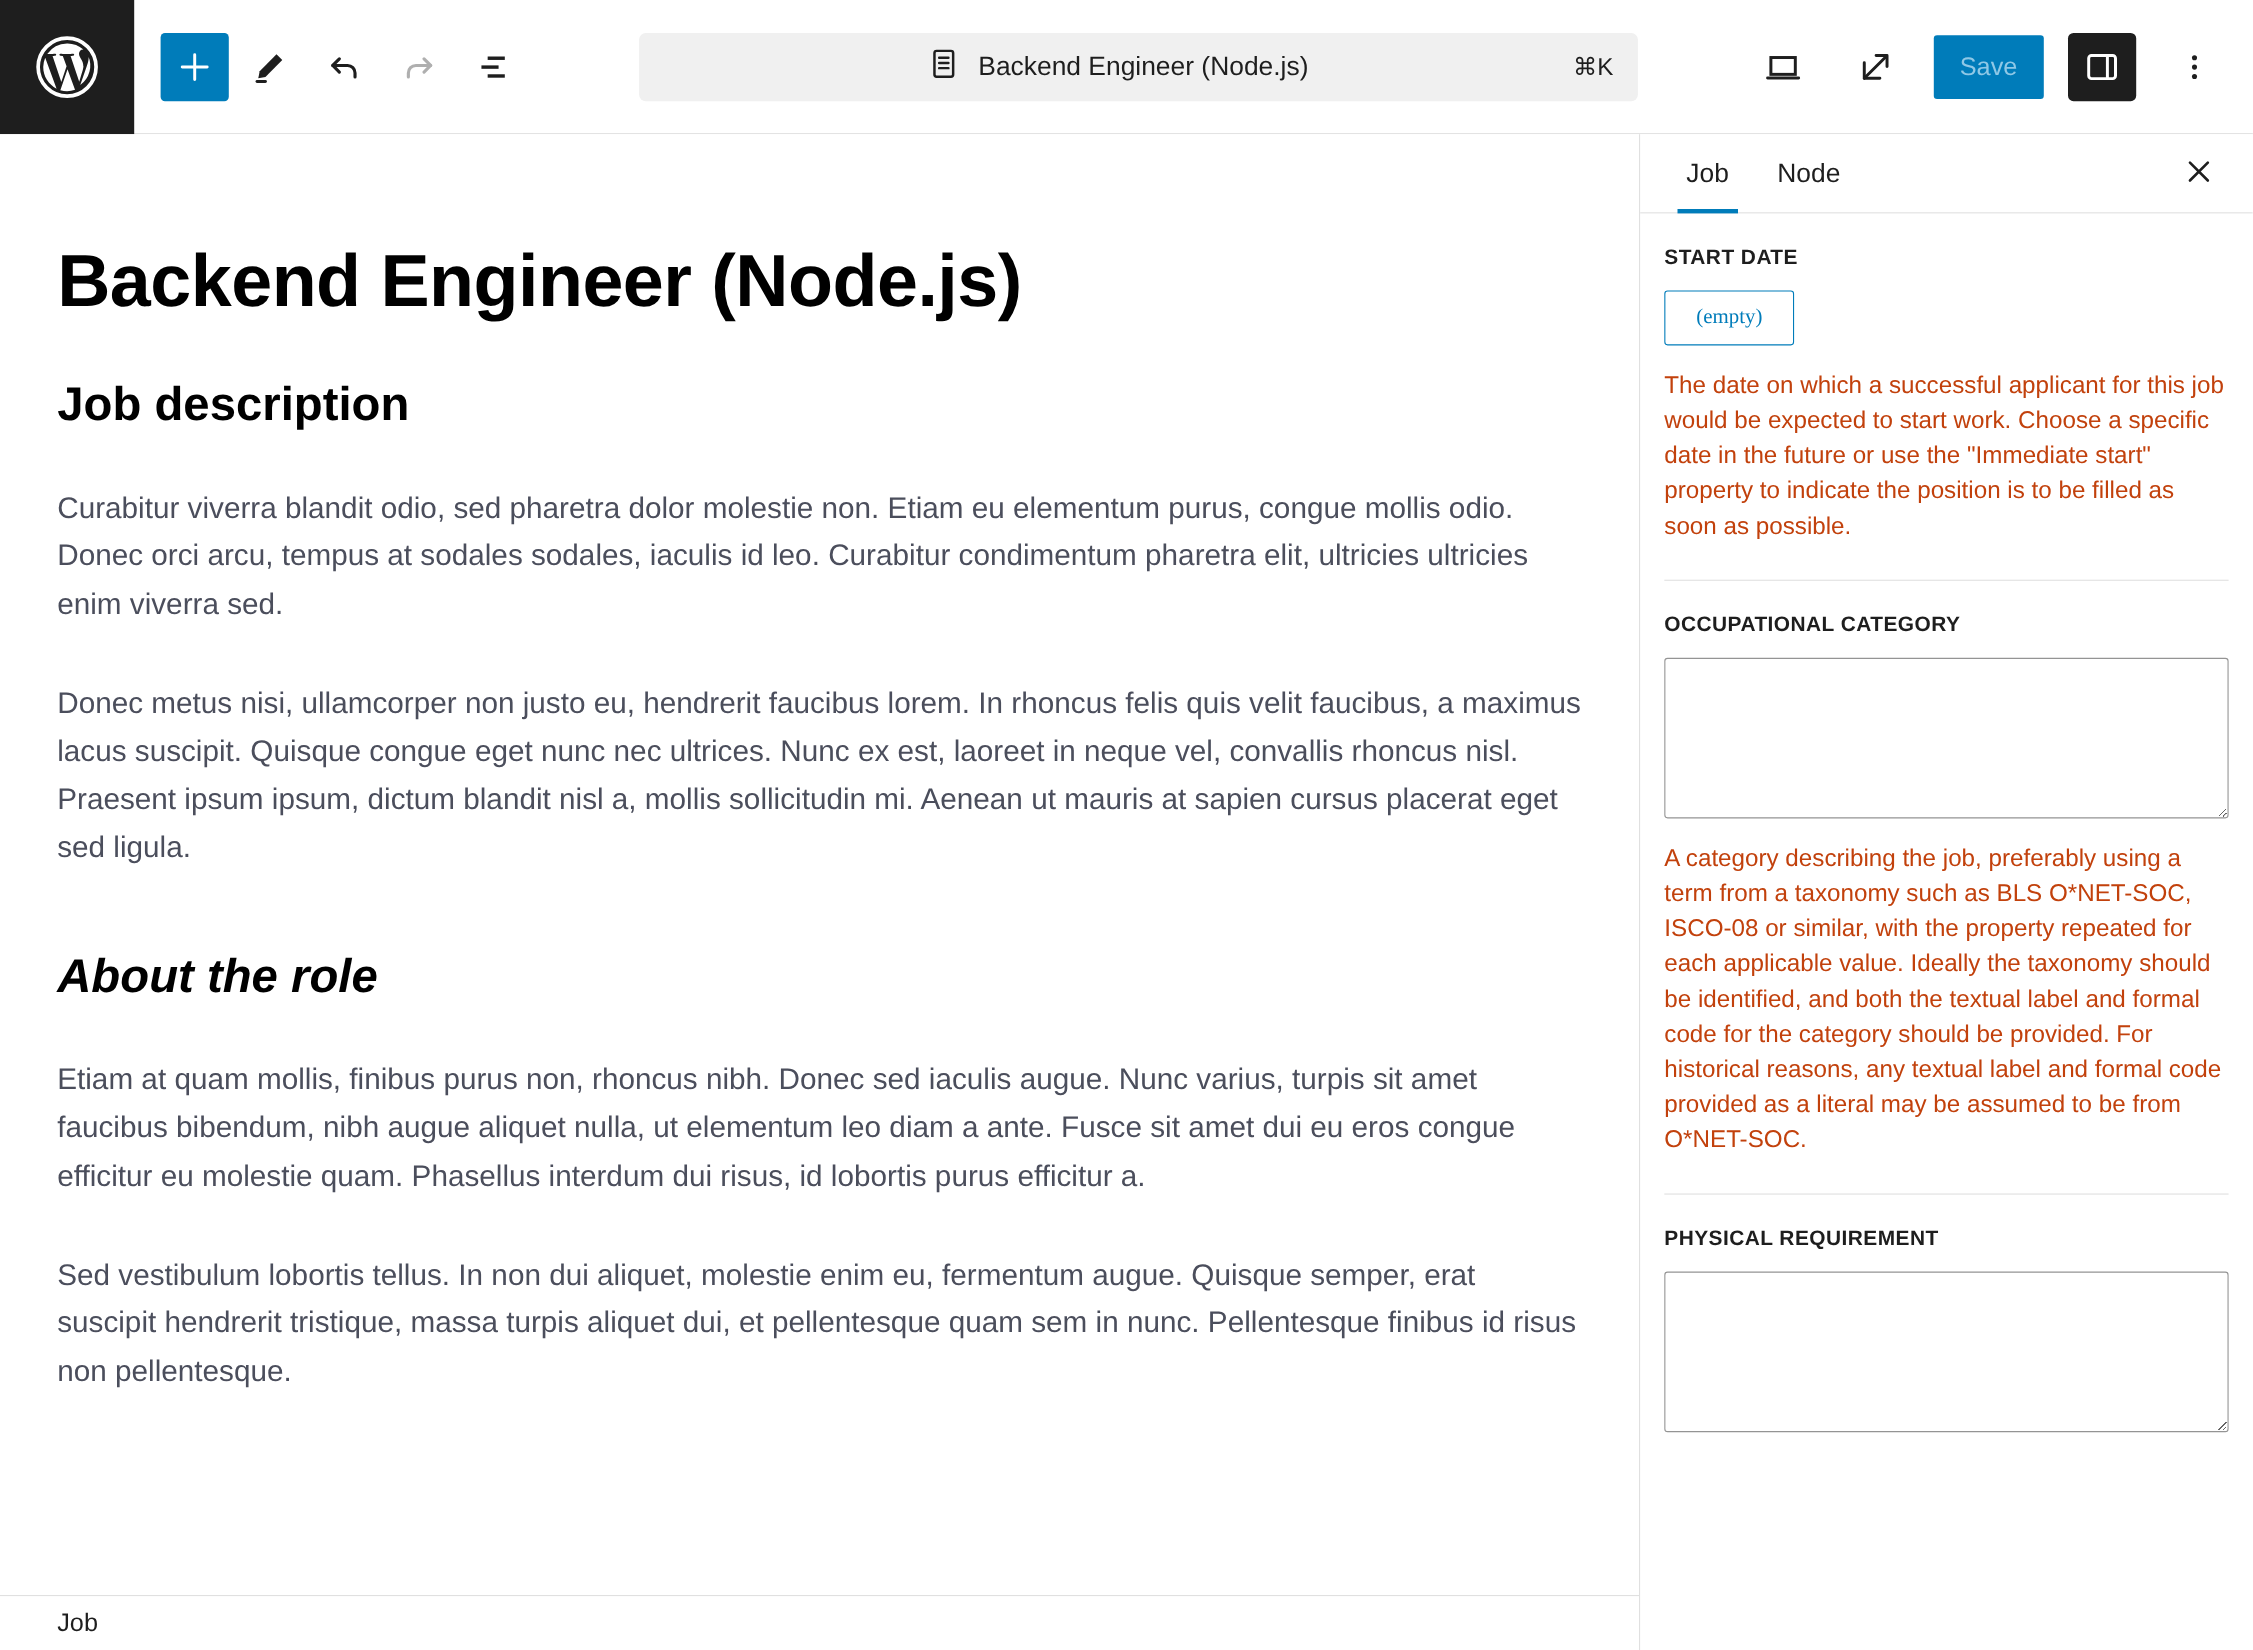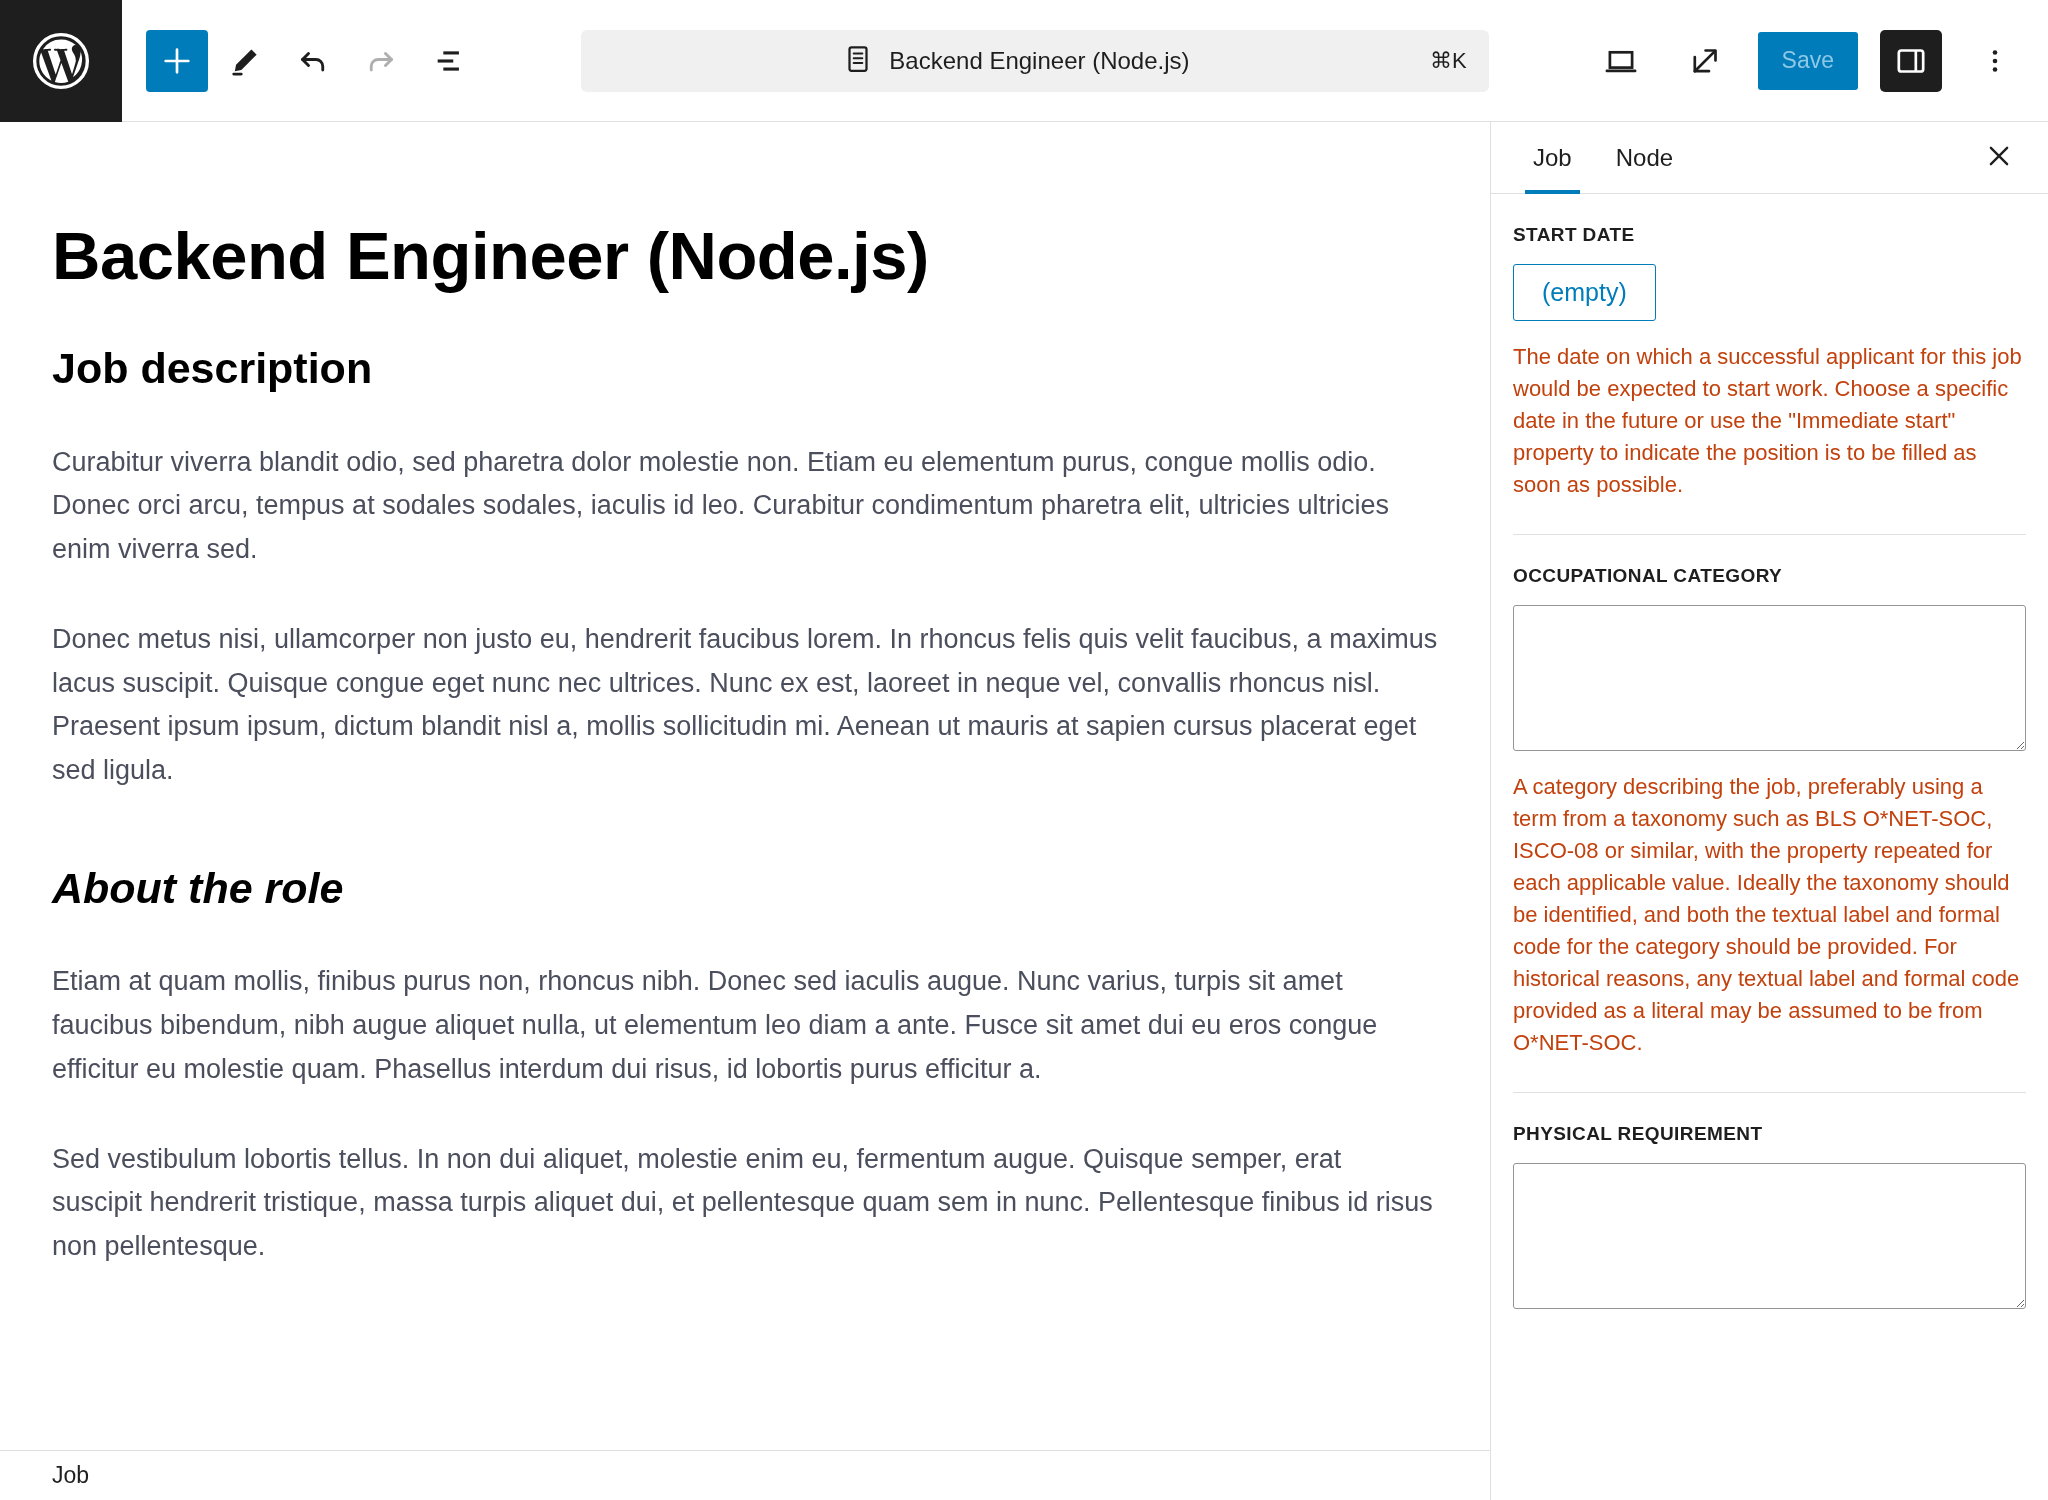--- a/index.html
+++ b/index.html
@@ -190,25 +190,25 @@
     font-weight:bold;
     letter-spacing:0.4px;
     color:#1e1e1e;
     text-transform:uppercase;
     margin-bottom:18px;
   }
   .date-btn {
     border:1px solid #007cba;
     background:#fff;
     color:#007cba;
-    font-size:25px;
+    font-size:19px;
     padding:13px 28px;
     border-radius:3px;
     cursor:pointer;
-    font-family:Liberation Sans, sans-serif;
+    font-family:Liberation Serif, serif;
   }
   .help {
     font-size:22px;
     line-height:1.45;
     color:#c2410c;
     margin-top:20px;
   }
   .ta {
     width:100%;
     height:146px;

